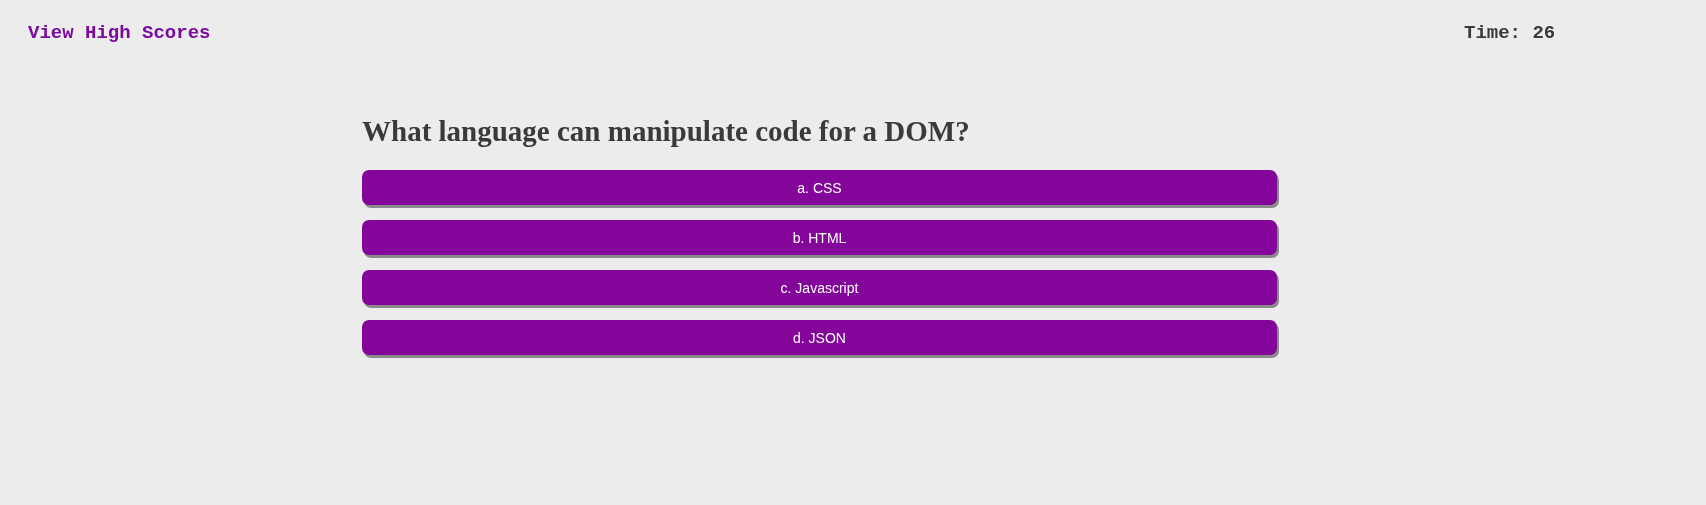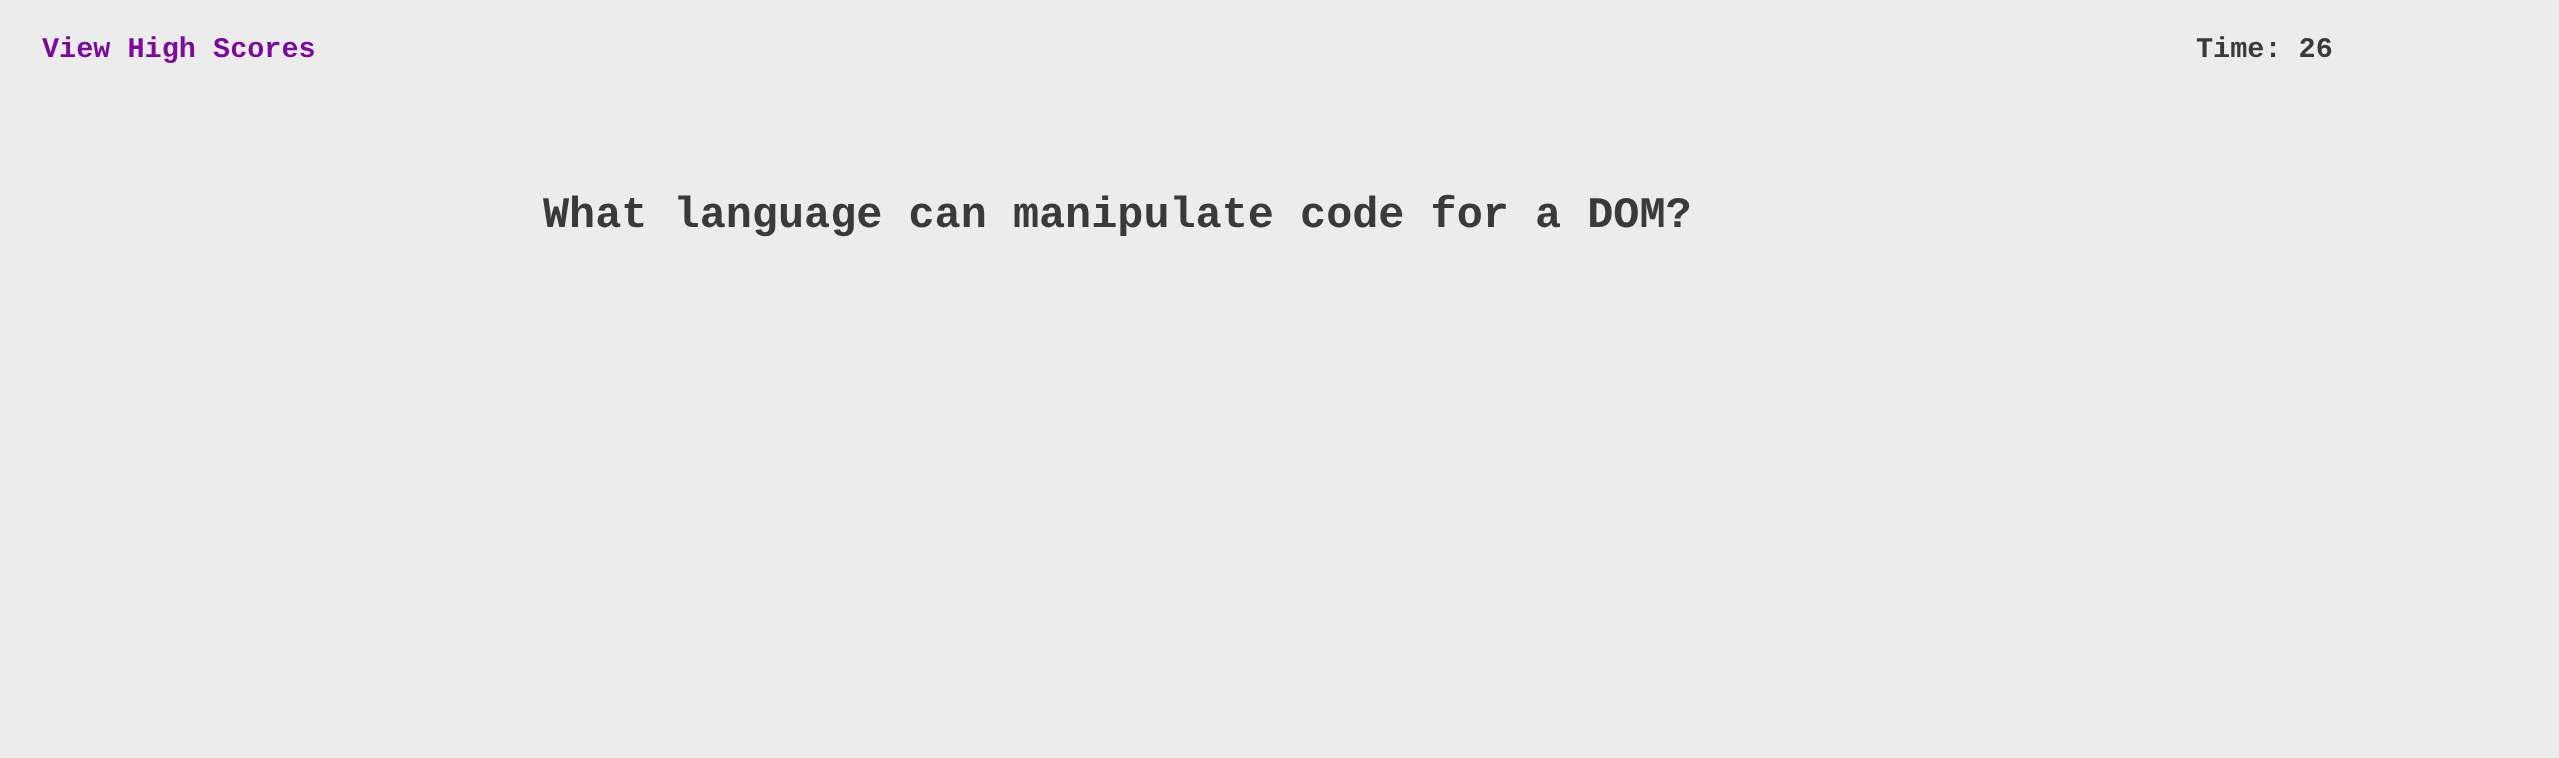--- a/index.html
+++ b/index.html
@@ -34,22 +34,22 @@
       font-size: 19px;
       color: #3a3a3a;
     }
     .quiz {
       position: absolute;
       left: 362px;
       top: 108px;
       width: 915px;
     }
     .question {
-      margin: 16px 0 19px 0;
-      font-family: Liberation Mono, monospace;
+      margin: 3px 0 19px 0;
+      font-family: Liberation Serif, serif;
       font-weight: bold;
       font-size: 29px;
       line-height: 40px;
       color: #3a3a3a;
     }
     .choice {
       display: block;
       width: 100%;
       height: 35px;
       margin-bottom: 15px;
@@ -67,13 +67,19 @@
   </style>
 </head>
 <body>
 
 <a class="high-scores">View High Scores</a>
 
 <div class="timer">Time: 26</div>
 
 <div class="quiz">
   <h1 class="question">What language can manipulate code for a DOM?</h1>
+  <div>
+    <button class="choice">a. CSS</button>
+    <button class="choice">b. HTML</button>
+    <button class="choice">c. Javascript</button>
+    <button class="choice">d. JSON</button>
+  </div>
 </div>
 
 </body></html>

